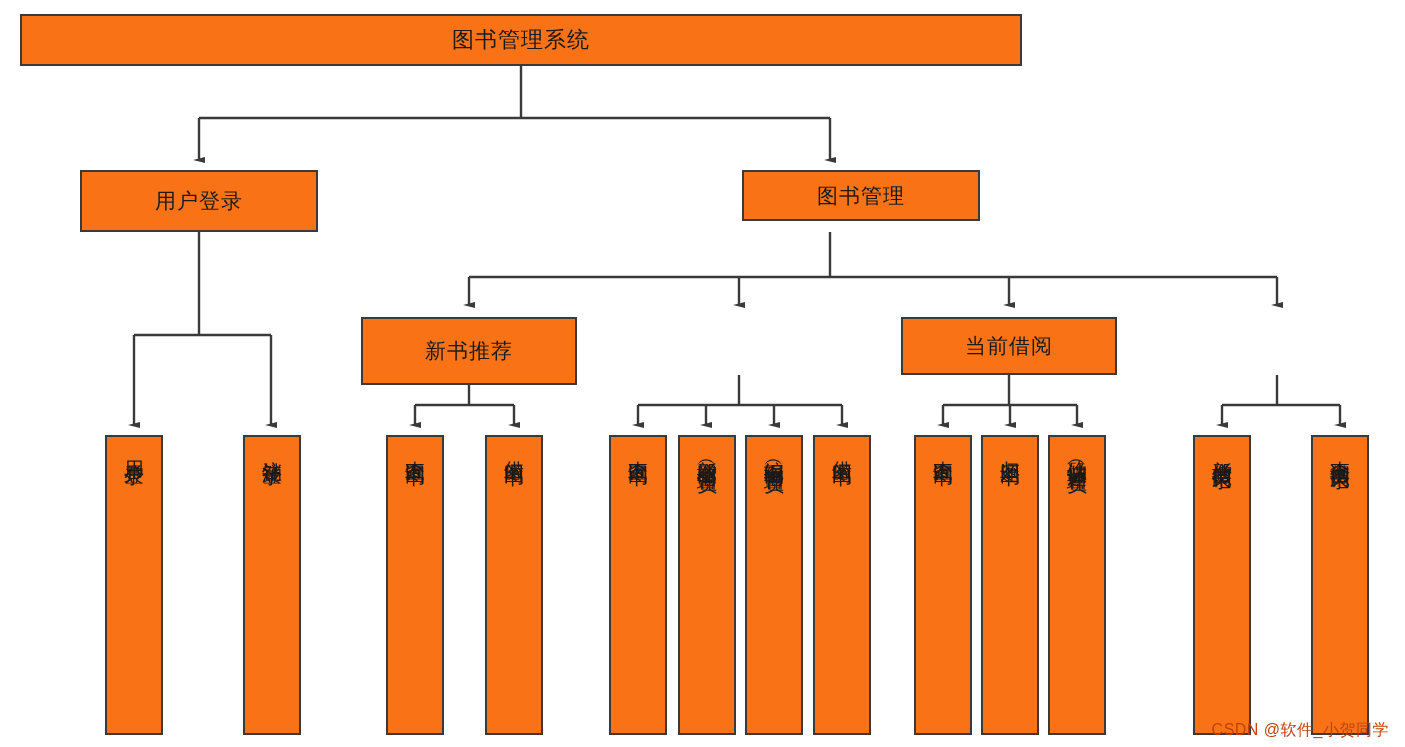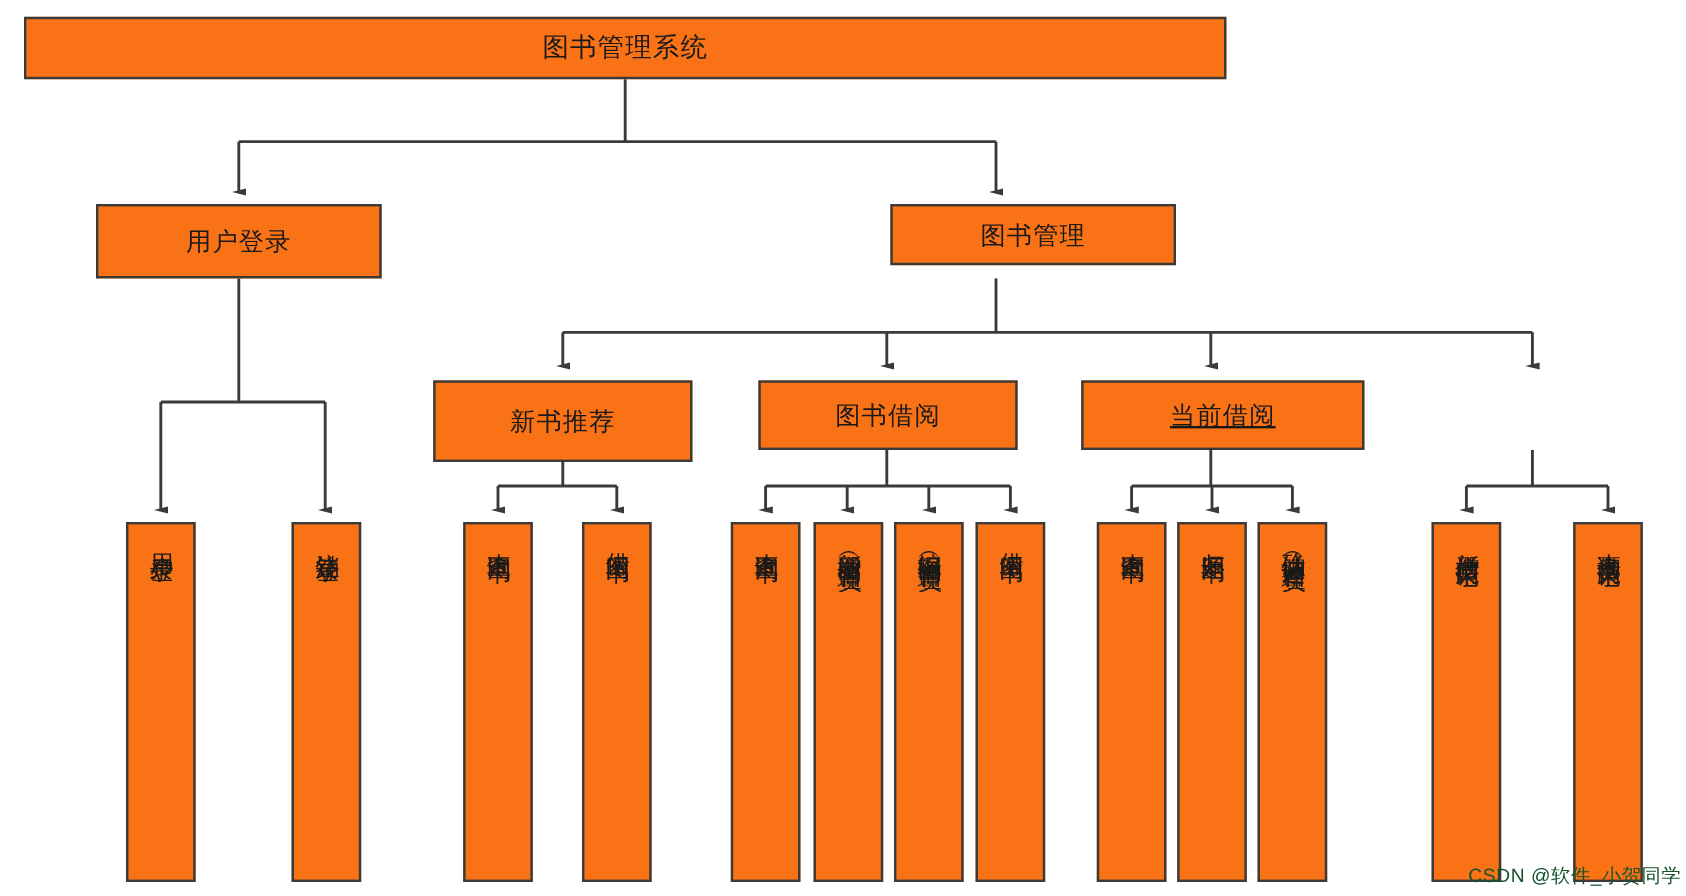--- a/index.html
+++ b/index.html
@@ -54,24 +54,24 @@
     line-height: 1.04;
     letter-spacing: 2px;
     white-space: nowrap;
     display: block;
   }
   .node-title {
     font-size: 22px;
   }
   #watermark {
     position: absolute;
-    right: 4px;
+    right: 16px;
     bottom: 6px;
     font-size: 16px;
-    color: #14532d;
+    color: #c2410c;
     letter-spacing: 0.5px;
     white-space: nowrap;
   }
 </style>
 </head>
 <body>
 
 <div id="diagram-root">
 
   <svg id="edge-layer" viewBox="0 0 1405 747" width="1405" height="747" xmlns="http://www.w3.org/2000/svg">
@@ -133,25 +133,22 @@
   </div>
 
   <div class="node node-h" style="left:711px; top:170px; width:238px; height:51px;margin-left:31px;">
     <span>图书管理</span>
   </div>
 
   <div class="node node-h" style="left:361px; top:317px; width:216px; height:68px;">
     <span>新书推荐</span>
   </div>
 
-  <div class="node node-h" style="left:632px; top:317px; width:216px; height:58px;">
-    <span>图书借阅</span>
-  </div>
-
-  <div class="node node-h" style="left:901px; top:317px; width:236px; height:58px;text-decoration:underline;">
+
+  <div class="node node-h" style="left:901px; top:317px; width:216px; height:58px;">
     <span>当前借阅</span>
   </div>
 
 
   <div class="node node-v" style="left:105px; top:435px; width:58px; height:300px;">
     <span class="vtext">用户登录</span>
   </div>
 
   <div class="node node-v" style="left:243px; top:435px; width:58px; height:300px;">
     <span class="vtext">注销登录</span>

